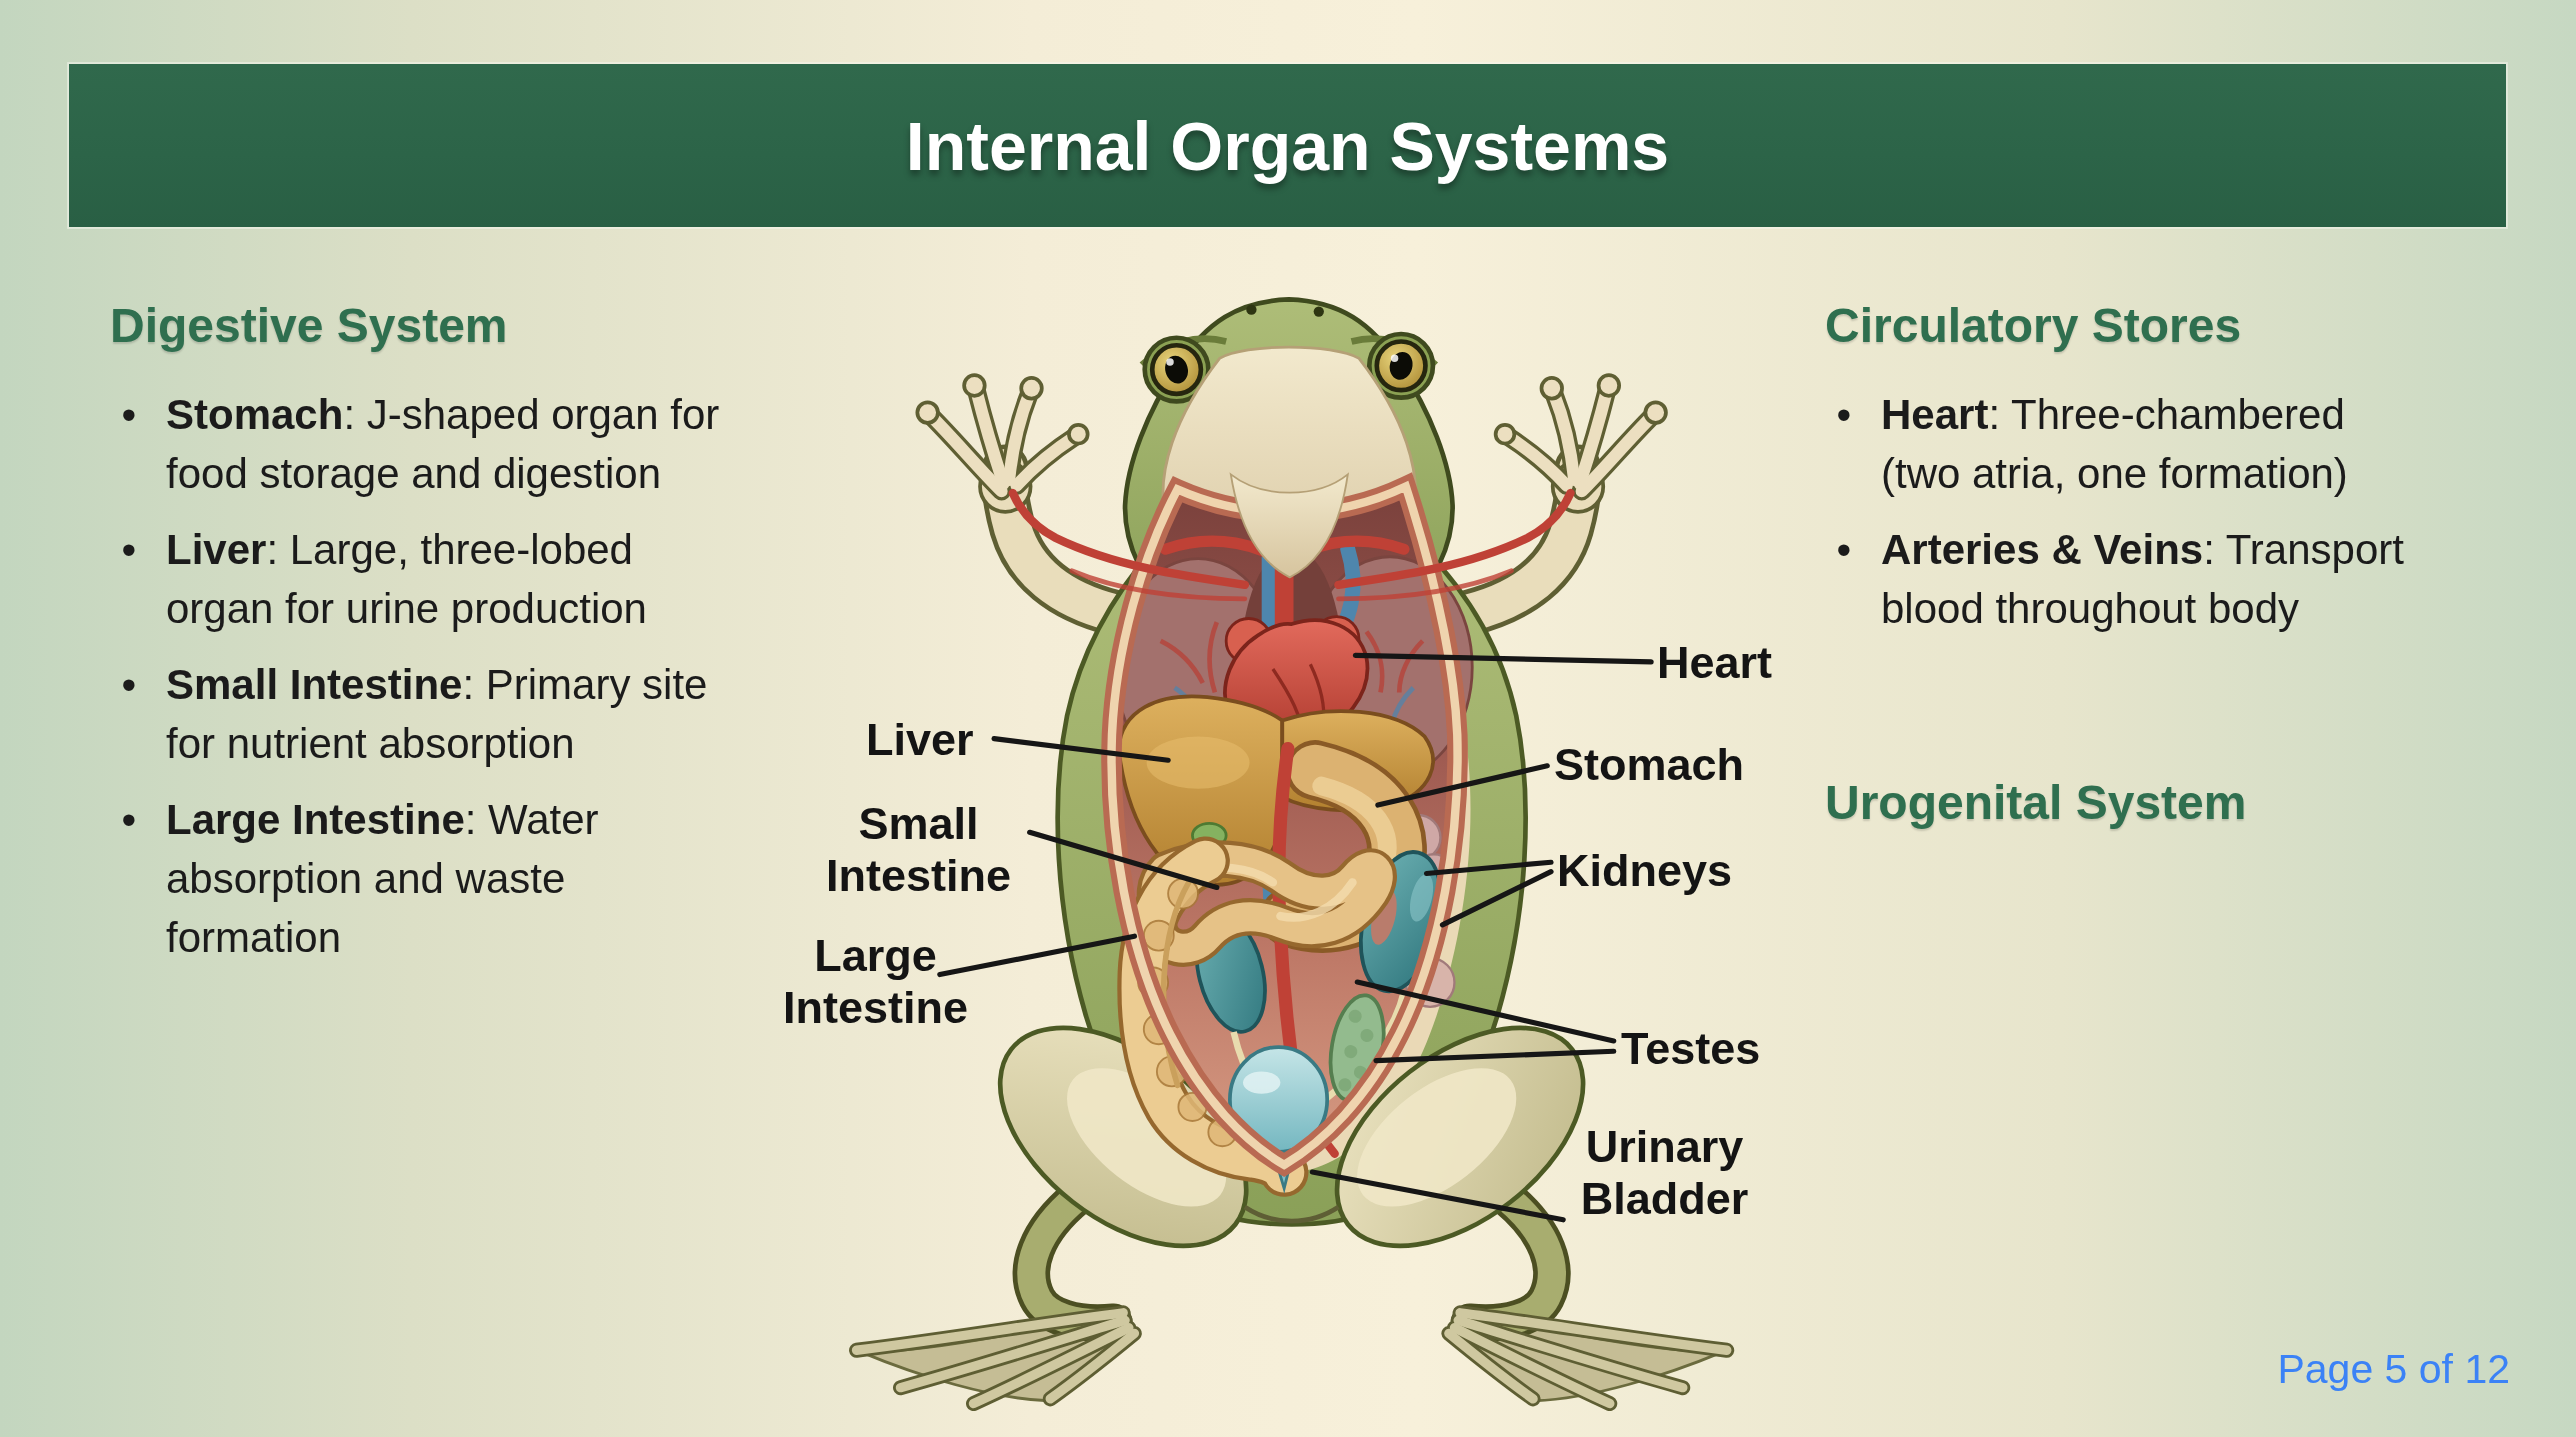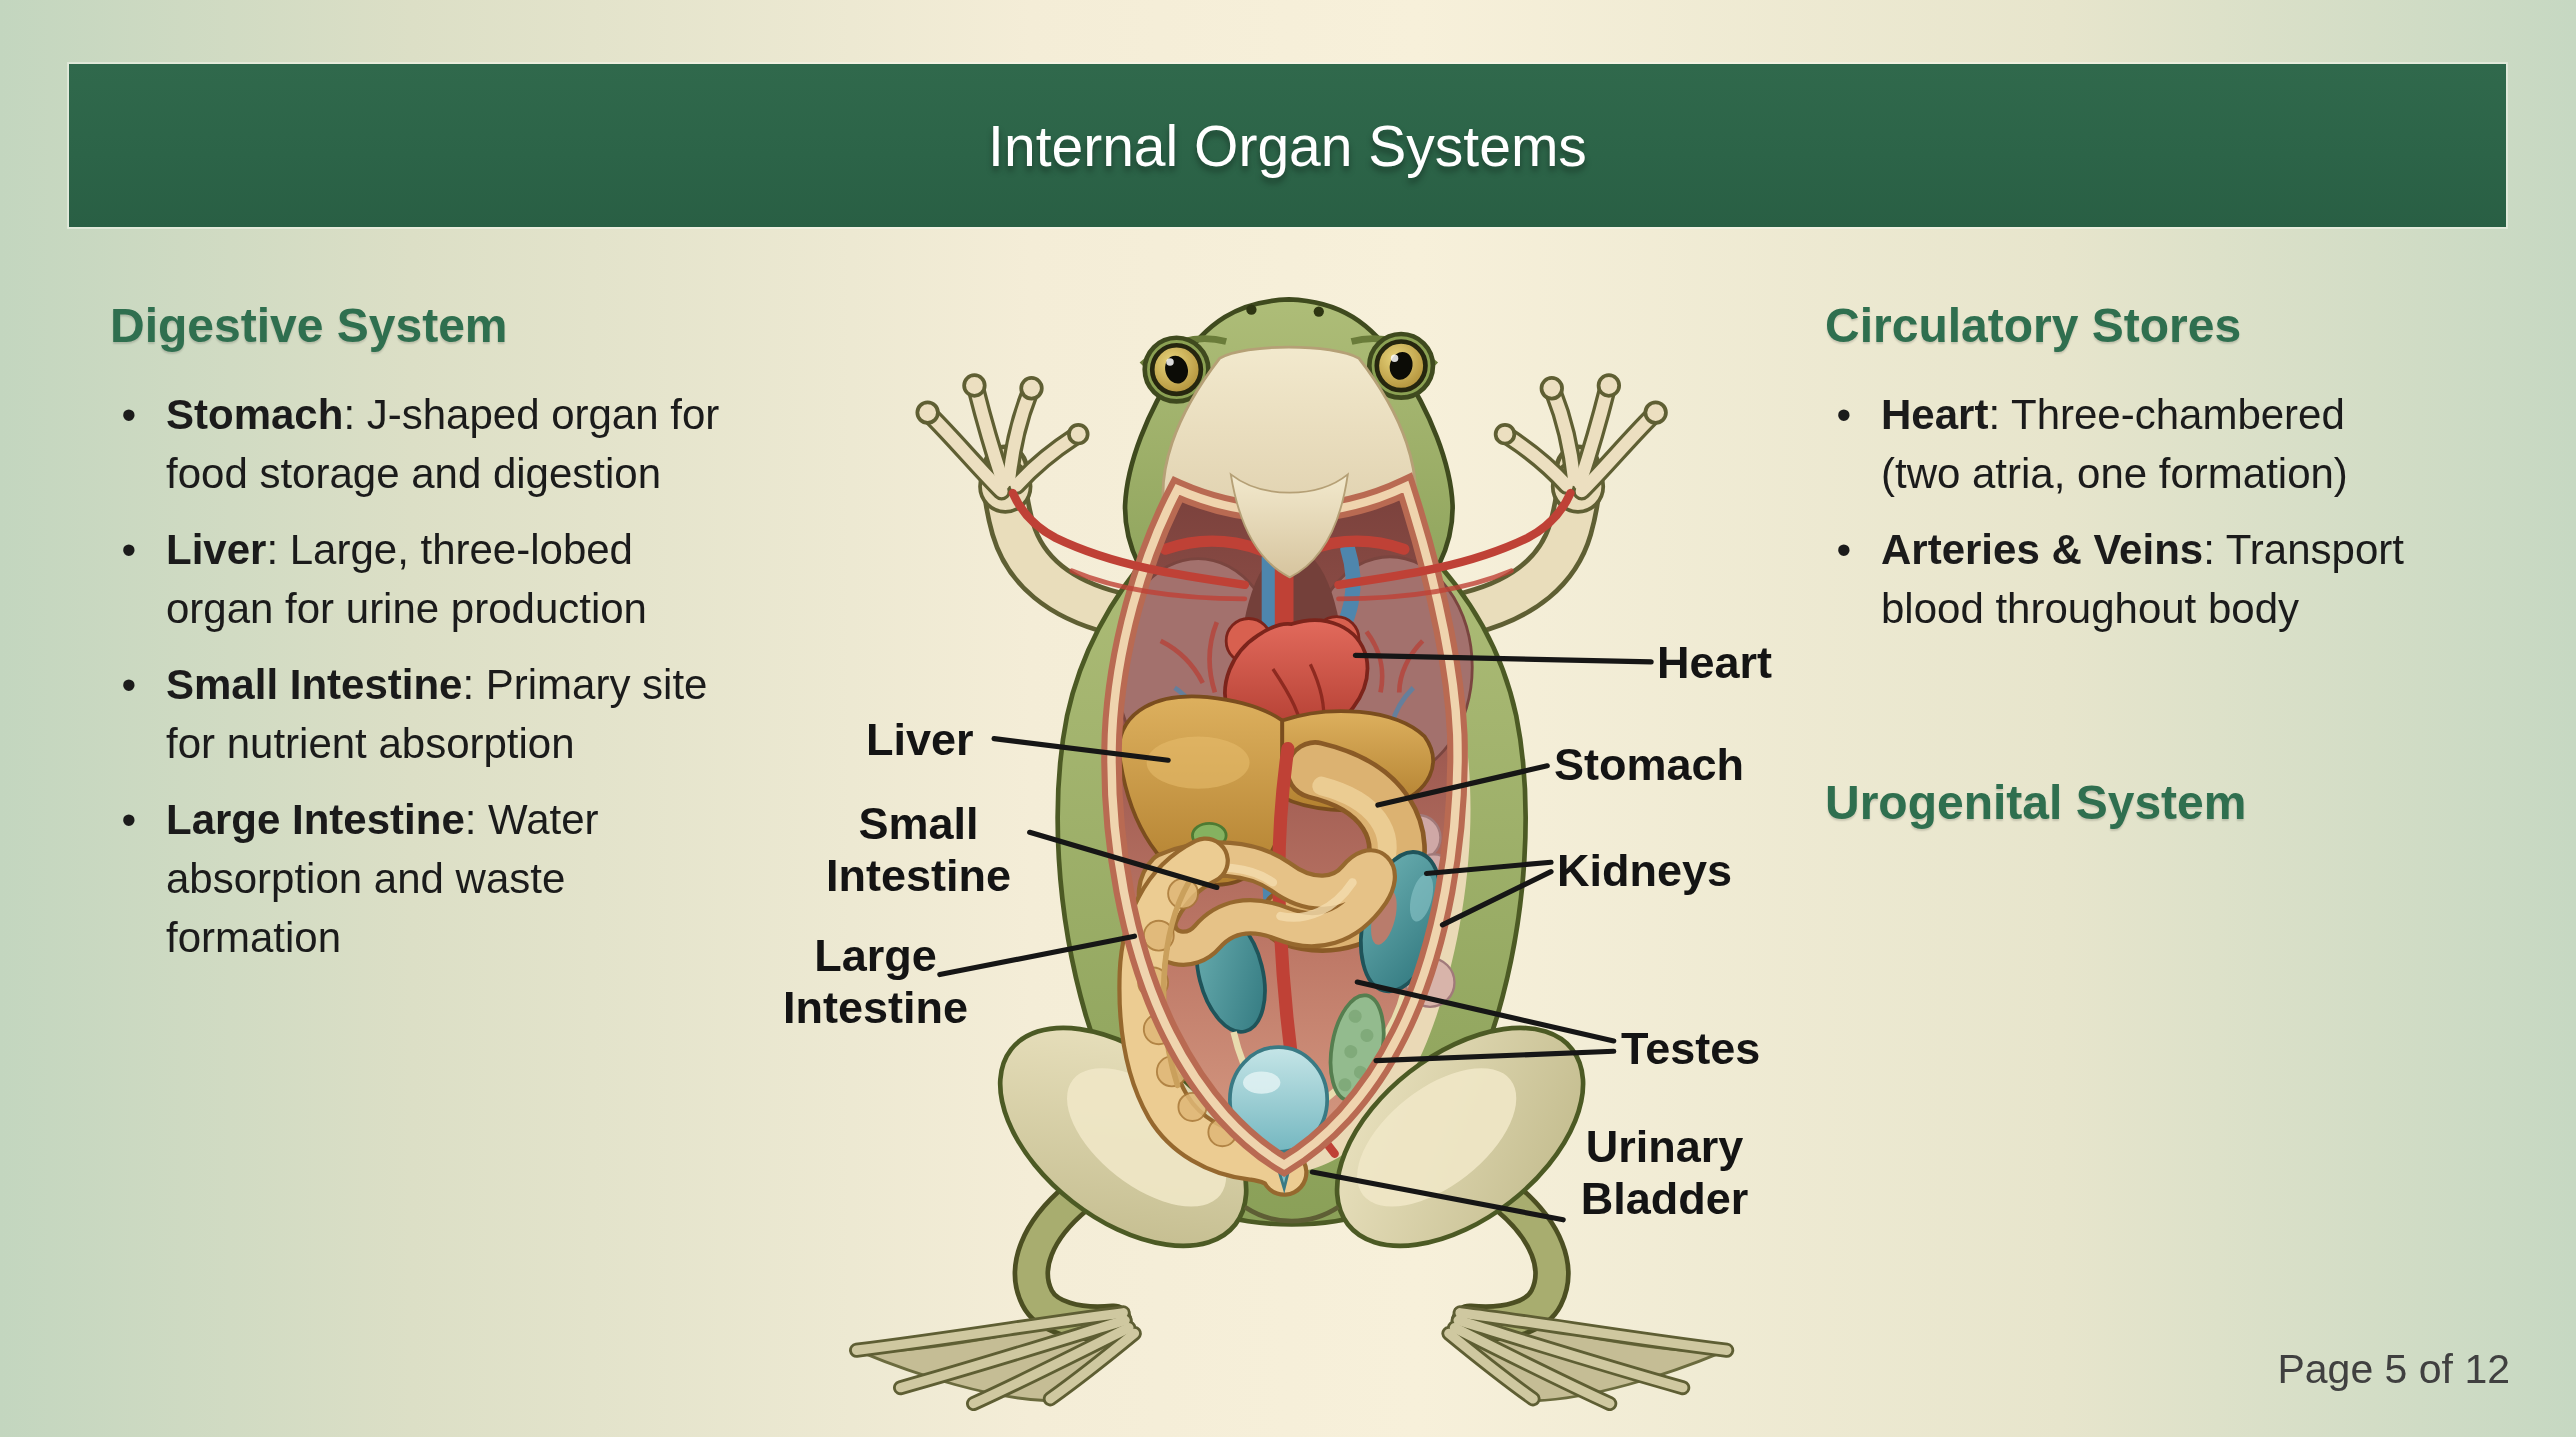--- a/index.html
+++ b/index.html
@@ -11,21 +11,21 @@
   #slide{position:absolute;inset:0;}
 
   
   .banner{
     position:absolute;left:69px;top:64px;width:2437px;height:163px;
     background:linear-gradient(180deg,#30694c 0%,#2c6448 55%,#295f44 100%);
     box-shadow:0 0 0 1.9px rgba(246,248,238,.55);
     display:flex;align-items:center;justify-content:center;
   }
   .banner h1{
-    margin:1px;color:#ffffff;font-size:57px;font-weight:400;letter-spacing:0px;
+    margin:1px;color:#ffffff;font-size:68px;font-weight:700;letter-spacing:0px;
     text-shadow:0 4.7px 6.6px rgba(0,0,0,.35);
   }
 
   
   .panel{position:absolute;}
   .panel-heading{
     margin:0 0 32px 0;font-size:48px;font-weight:700;color:#2f6f4f;
     text-shadow:0 1.9px 1.9px rgba(0,0,0,.15);
   }
   .blist{margin:4px;padding:0;list-style:none;}
@@ -56,21 +56,21 @@
   #label-heart{left:1657px;top:637px;}
   #label-stomach{left:1554px;top:739px;}
   #label-kidneys{left:1557px;top:845px;}
   #label-testes{left:1621px;top:1023px;}
   #label-urinary-bladder{left:1571px;top:1121px;width:187px;}
 
   .overlay{position:absolute;left:0;top:0;pointer-events:none;}
   #frog-wrap{position:absolute;left:805px;top:276px;width:992px;height:1165px;}
 
   .footer{
-    position:absolute;right:66px;top:1346px;font-size:41px;color:#404040;
+    position:absolute;right:66px;top:1346px;font-size:41px;color:#3b82f6;
   }
 </style>
 </head>
 <body>
 
 <div id="slide">
 
   <div class="banner">
     <h1>Internal Organ Systems</h1>
   </div>

